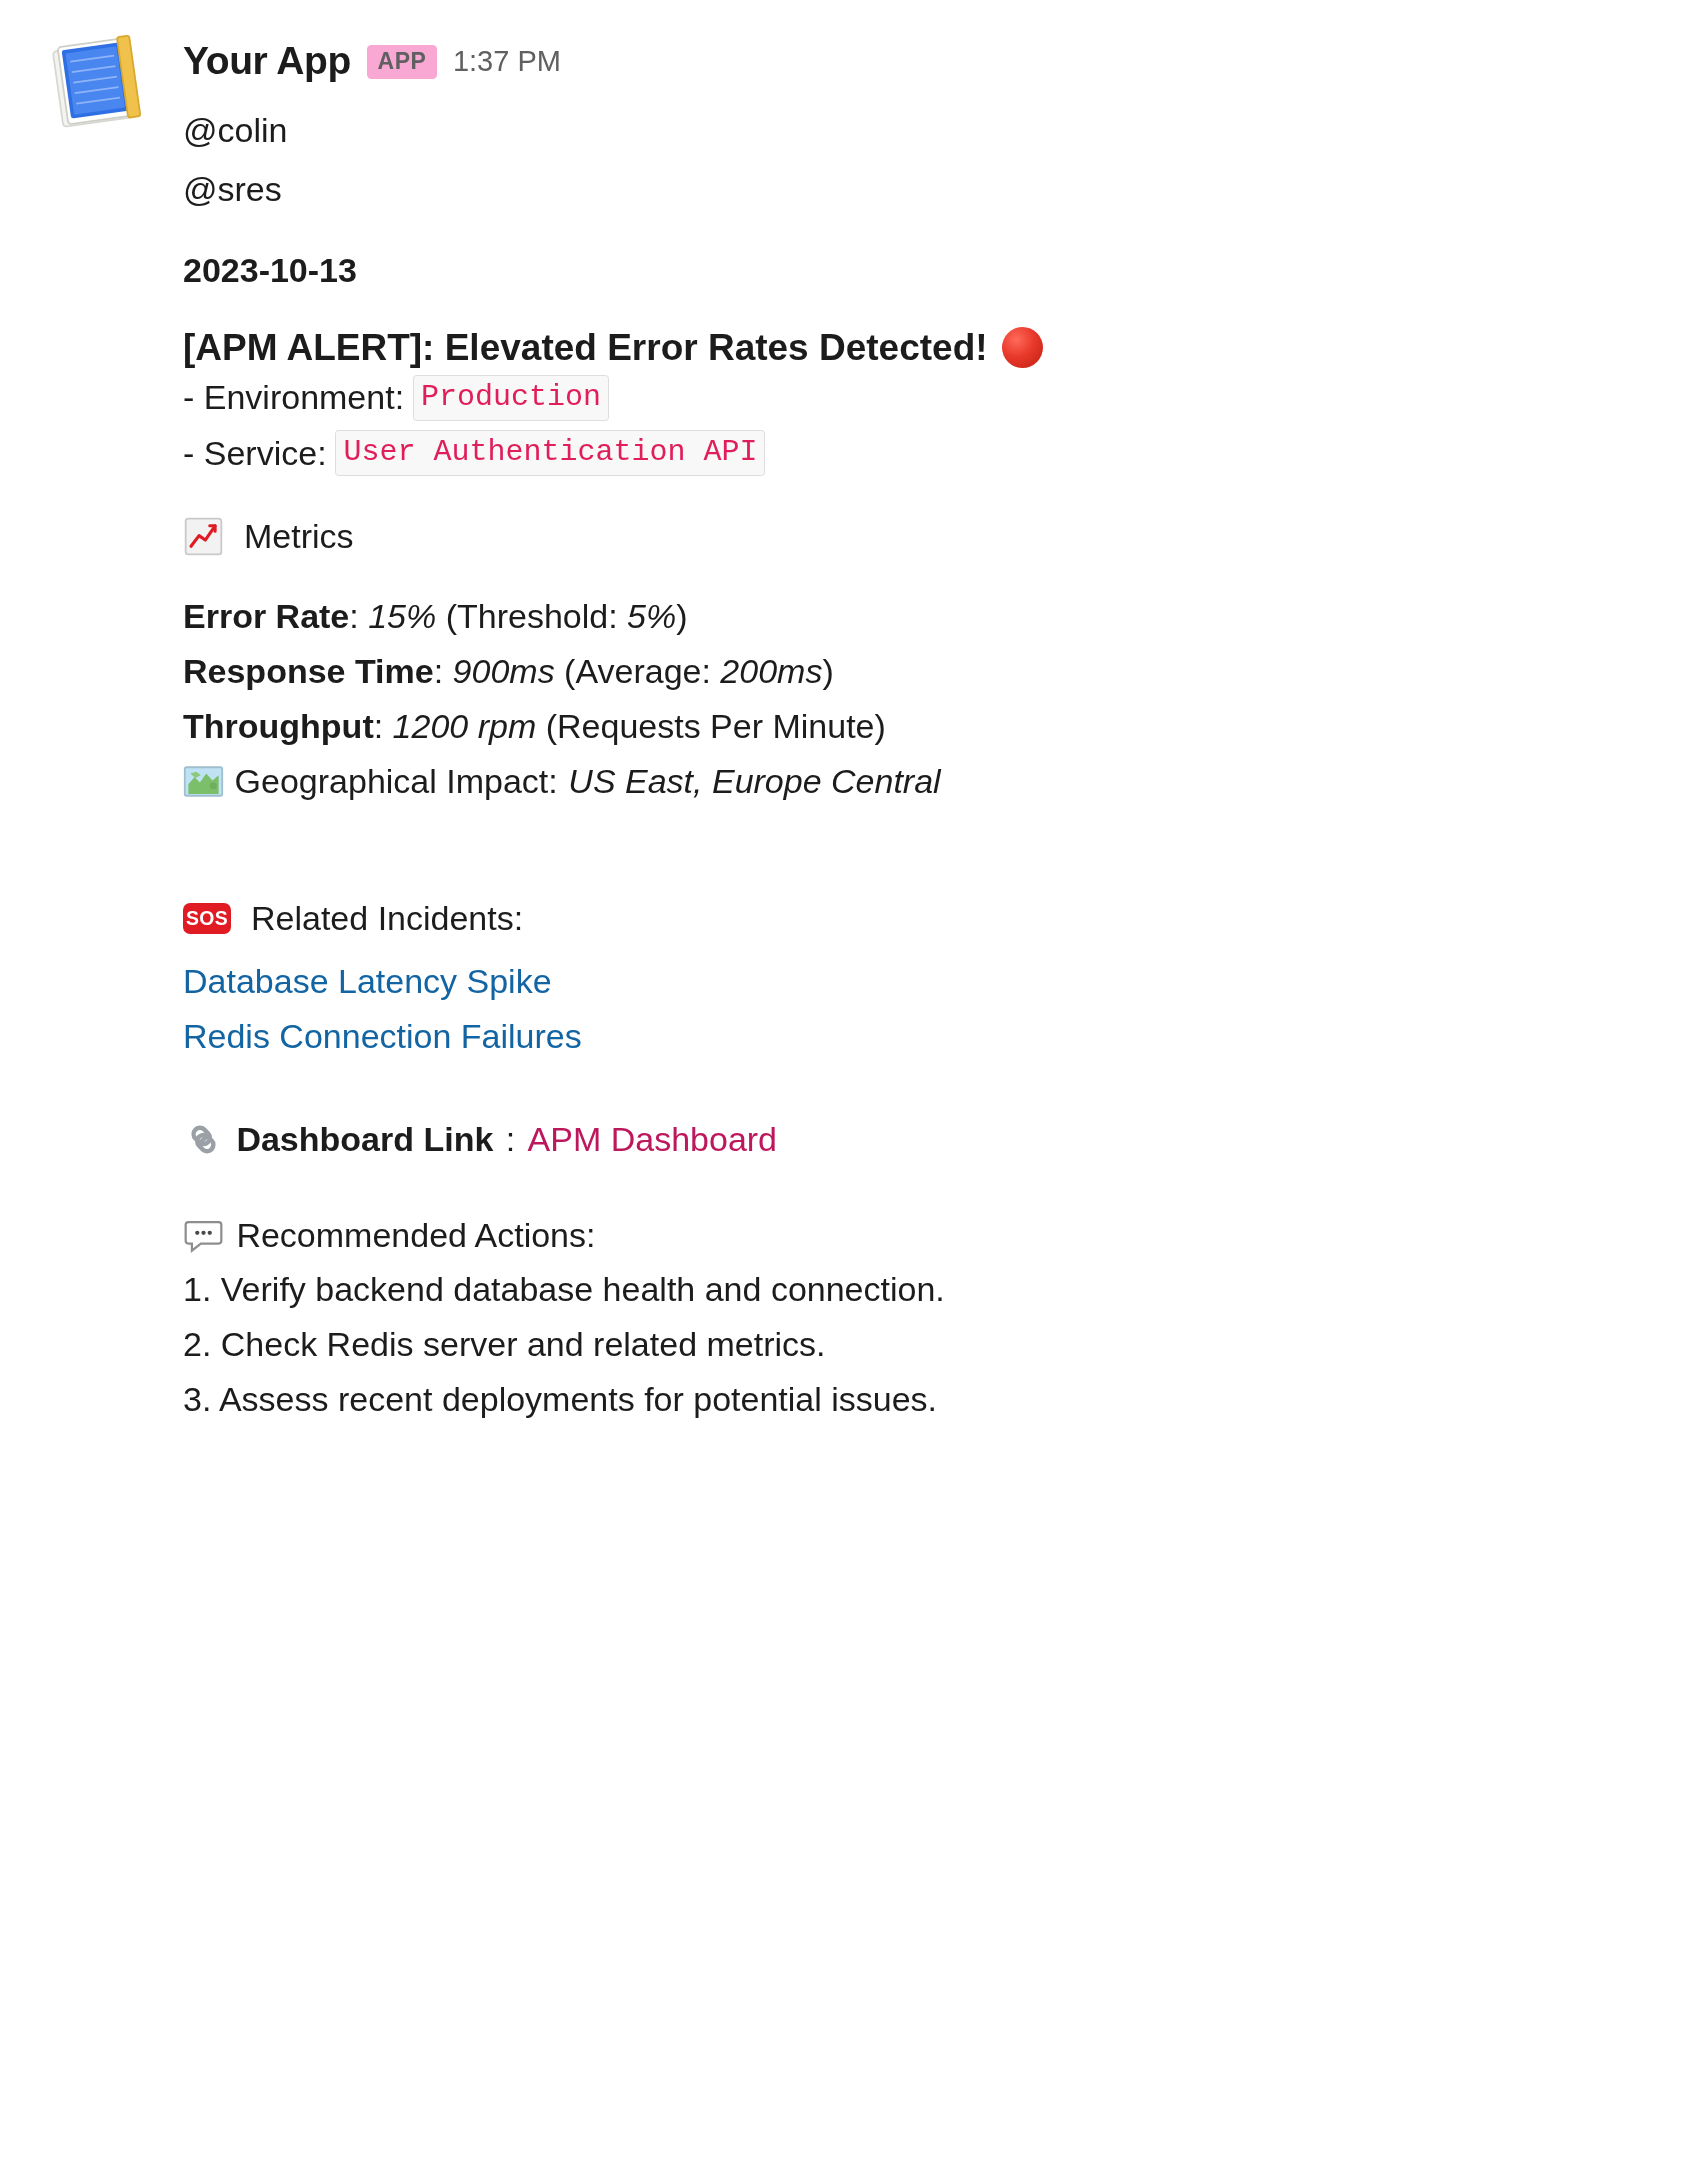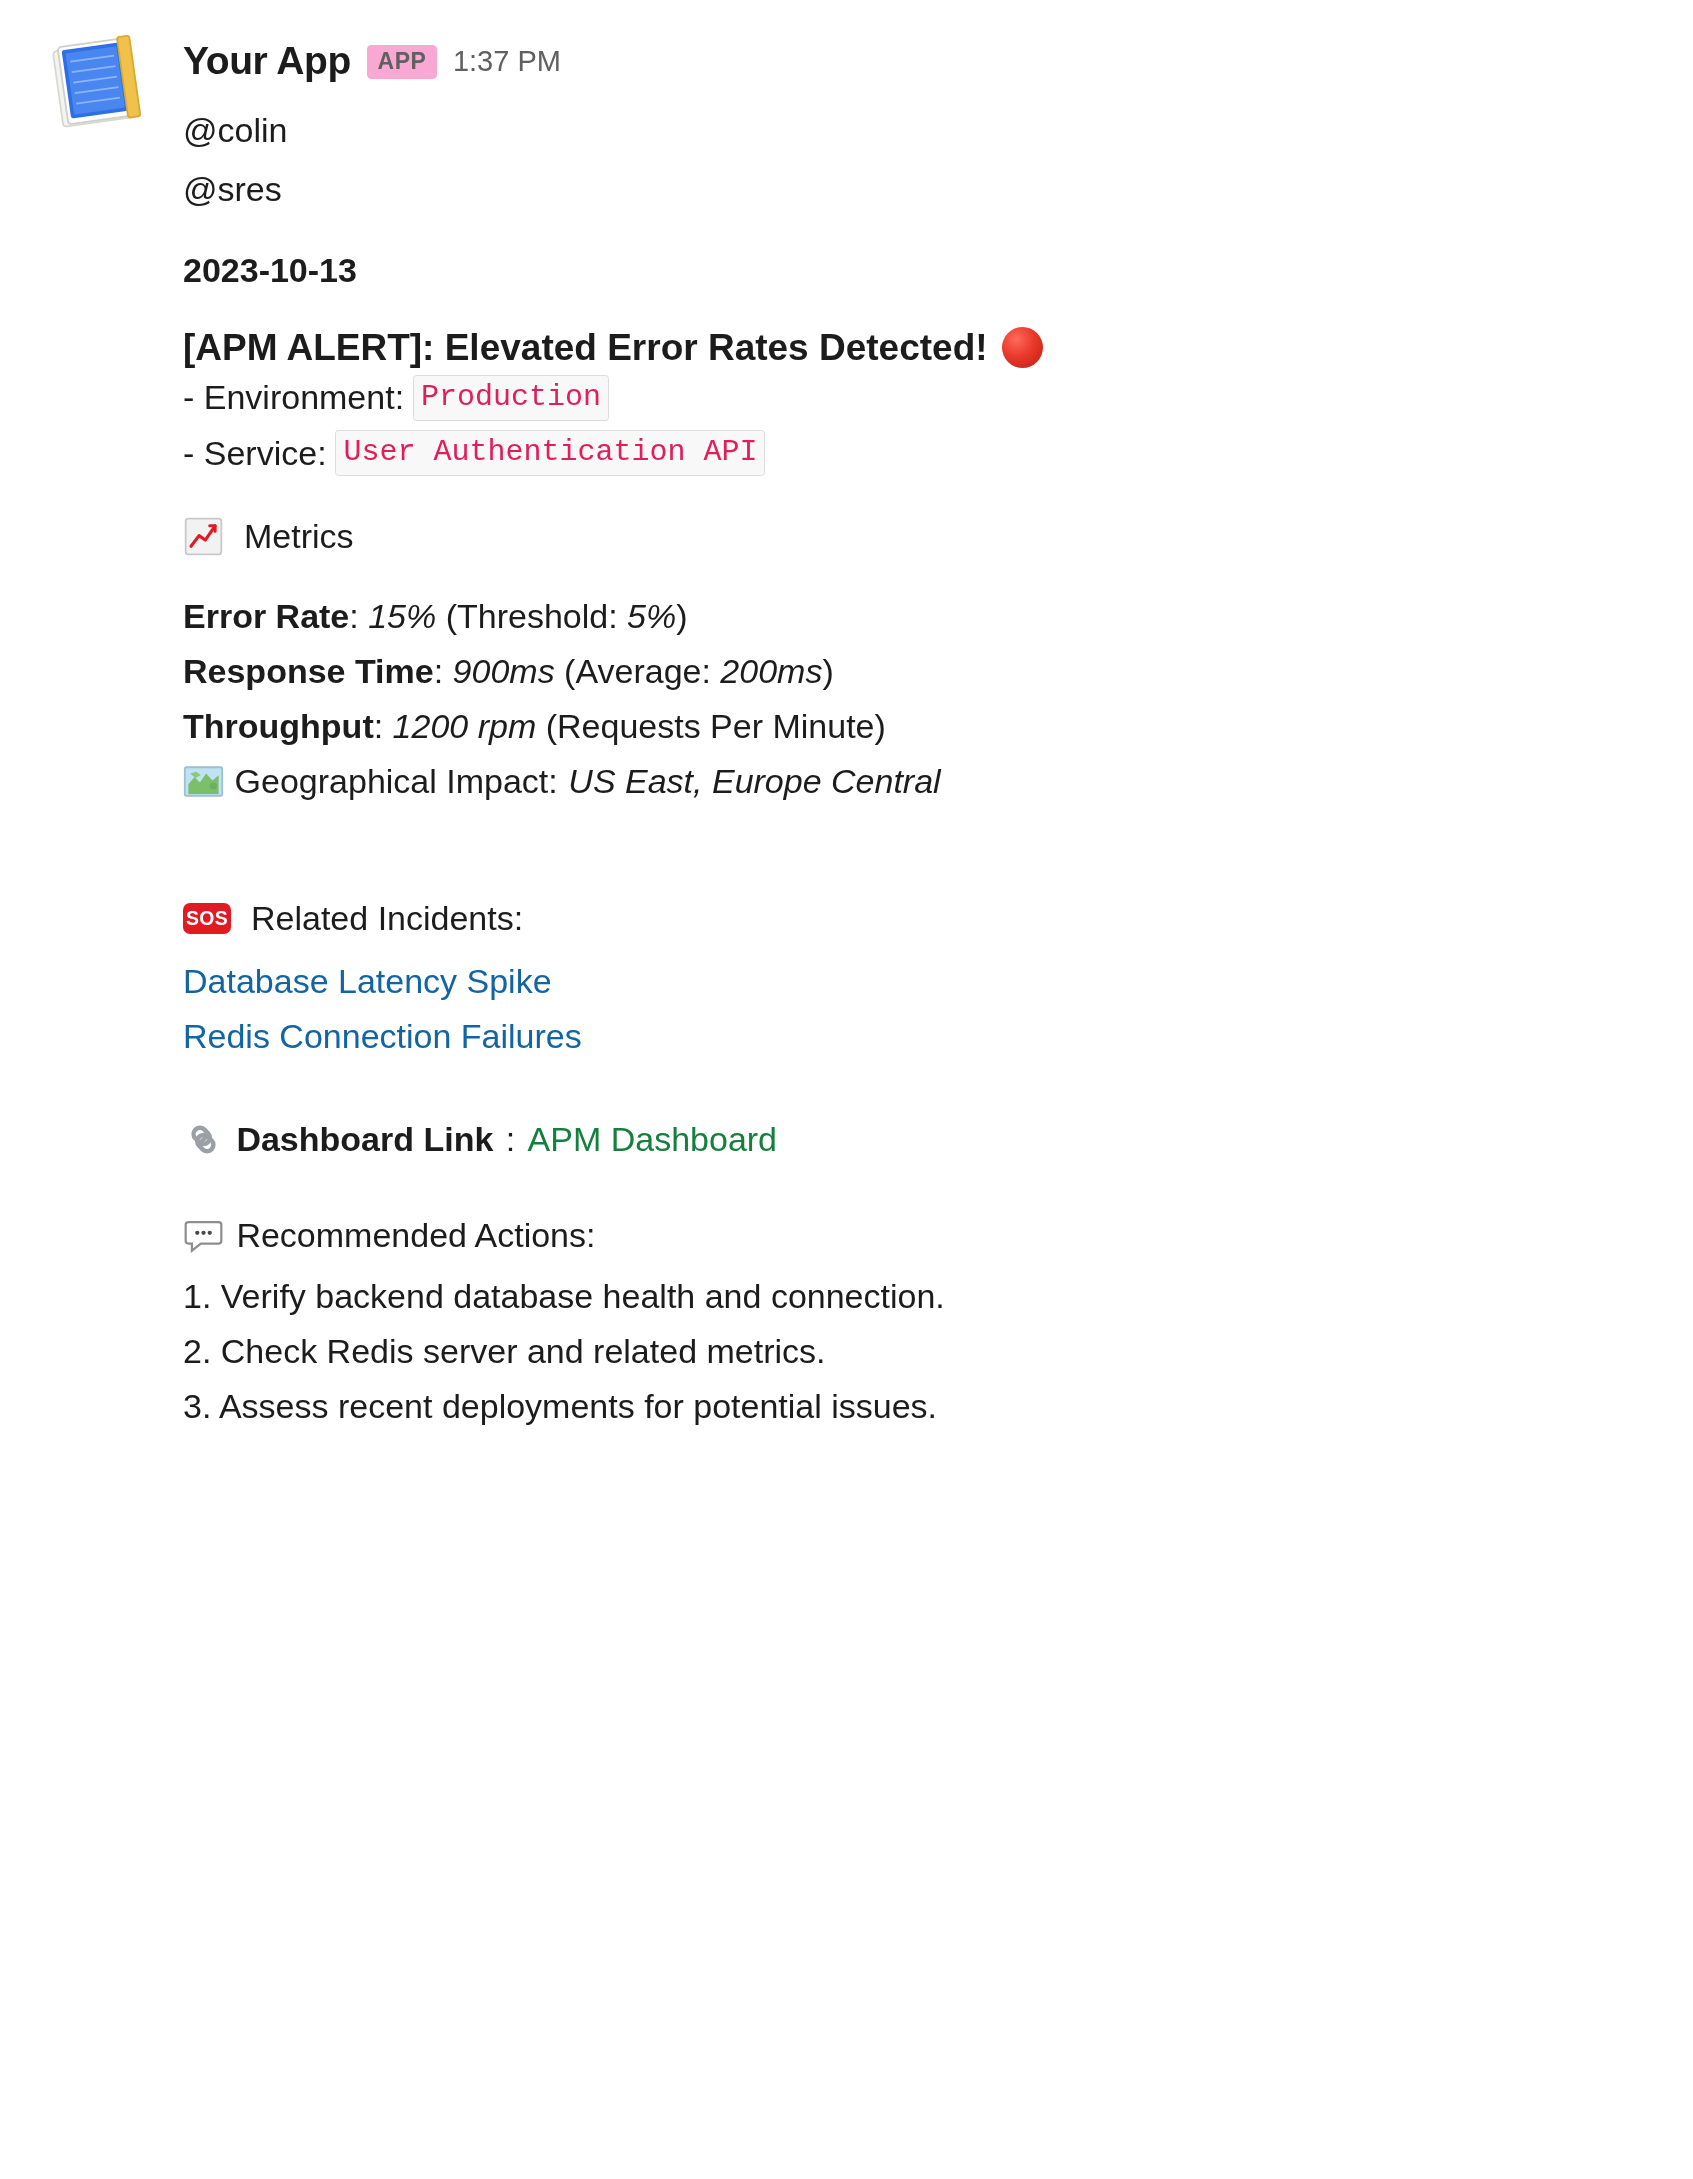--- a/index.html
+++ b/index.html
@@ -137,21 +137,21 @@
     line-height: 1.62;
     display: flex;
     align-items: center;
     gap: 10.6px;
   }
   .geo-line i { font-style: italic; }
 
   .block-gap { height: 55px; }
 
   .link {
-    color: #15803d;
+    color: #be185d;
     text-decoration: none;
     cursor: pointer;
   }
 
   .incident-link {
     display: block;
     font-size: 34px;
     line-height: 1.62;
     color: #1264a3;
   }
@@ -321,21 +321,21 @@
           <svg width="41" height="41" viewBox="0 0 46 46">
             <path d="M6 8 h34 a3 3 0 0 1 3 3 v18 a3 3 0 0 1 -3 3 h-20 l-10 8 v-8 h-4 a3 3 0 0 1 -3 -3 v-18 a3 3 0 0 1 3 -3 z" fill="#ffffff" stroke="#8e8e8e" stroke-width="2.5"></path>
             <circle cx="16" cy="20" r="2.4" fill="#4a4a4a"></circle>
             <circle cx="23" cy="20" r="2.4" fill="#4a4a4a"></circle>
             <circle cx="30" cy="20" r="2.4" fill="#4a4a4a"></circle>
           </svg>
         </span>
         <span>Recommended Actions:</span>
       </div>
 
-      <div style="margin-top:13px;">
+      <div style="margin-top:6px;">
         <div class="action-item">1. Verify backend database health and connection.</div>
         <div class="action-item">2. Check Redis server and related metrics.</div>
         <div class="action-item">3. Assess recent deployments for potential issues.</div>
       </div>
 
     </div>
   </div>
 </div>
 
 

